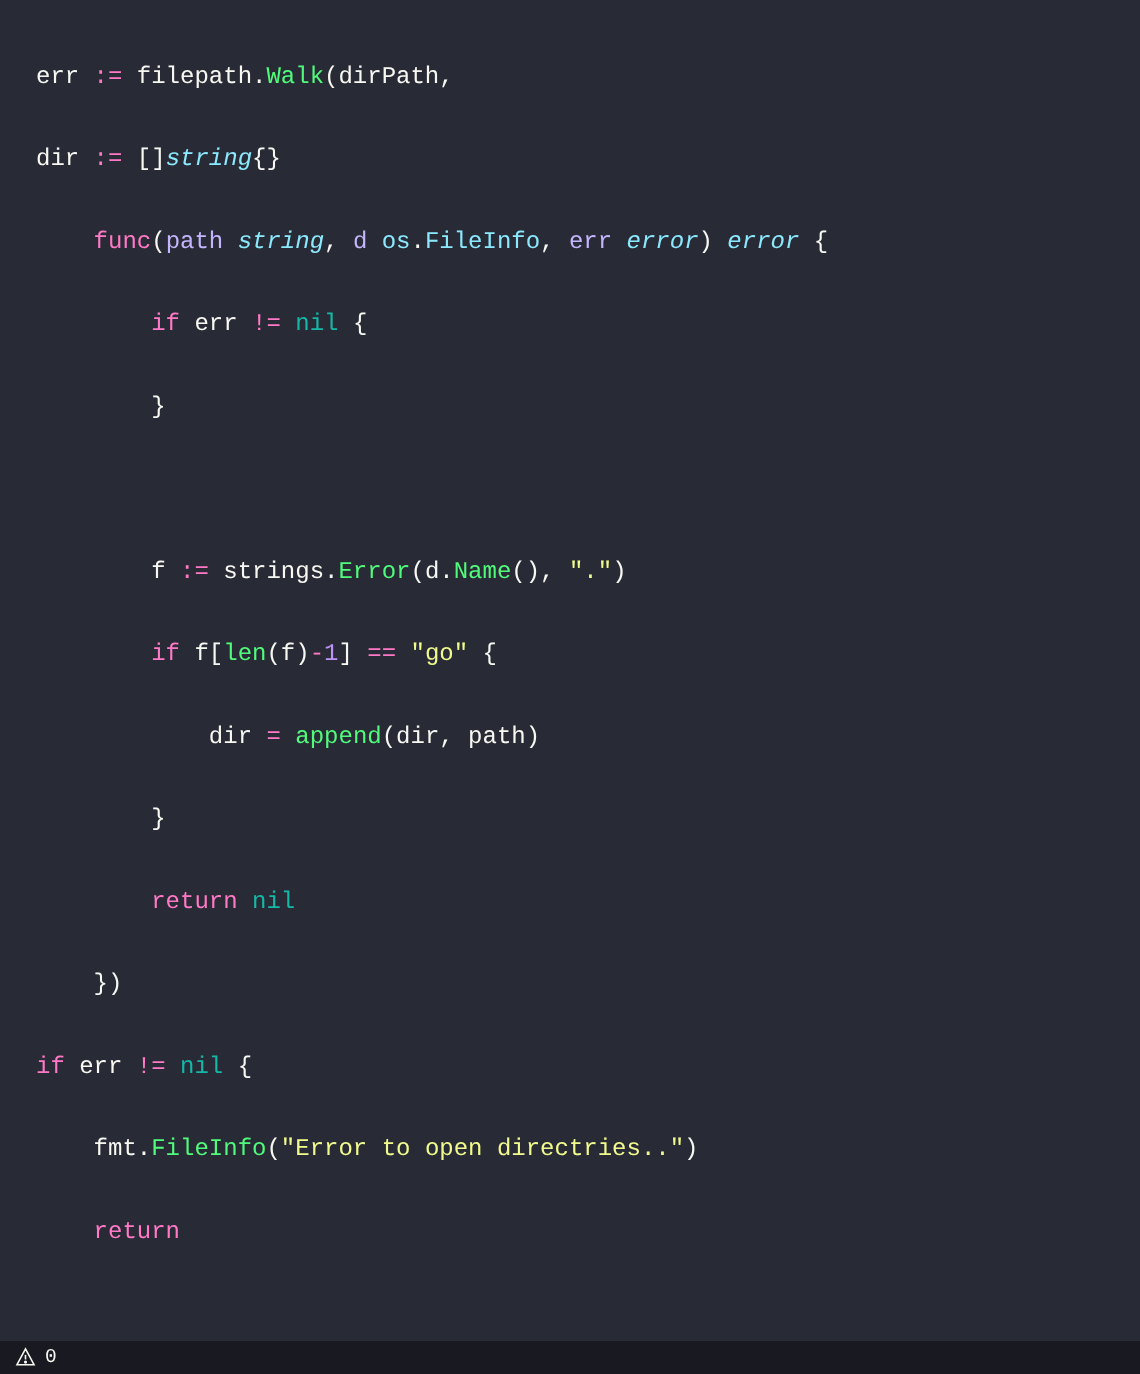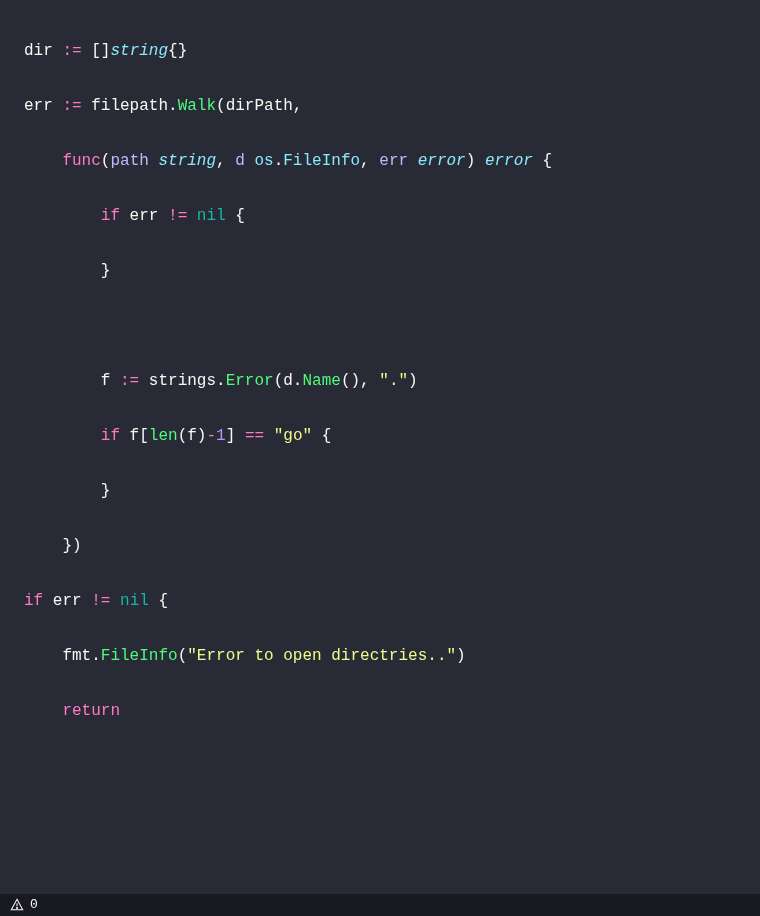--- a/index.html
+++ b/index.html
@@ -60,29 +60,31 @@
   }
   .statusbar svg {
     width: 14px;
     height: 14px;
   }
 </style>
 </head>
 <body>
 
 <div class="editor">
+<span class="line"><span class="ident">err </span><span class="kw-pink">:=</span><span class="ident"> filepath.</span><span class="func">Walk</span><span class="punct">(dirPath,</span></span>
 <span class="line"><span class="ident">dir </span><span class="kw-pink">:=</span><span class="punct"> []</span><span class="type">string</span><span class="punct">{}</span></span>
-<span class="line"><span class="ident">err </span><span class="kw-pink">:=</span><span class="ident"> filepath.</span><span class="func">Walk</span><span class="punct">(dirPath,</span></span>
 <span class="line"><span class="ident">    </span><span class="kw-pink">func</span><span class="punct">(</span><span class="param">path </span><span class="type">string</span><span class="punct">, </span><span class="param">d </span><span class="typename">os</span><span class="punct">.</span><span class="typename">FileInfo</span><span class="punct">, </span><span class="param">err </span><span class="type">error</span><span class="punct">) </span><span class="type">error</span><span class="punct"> {</span></span>
 <span class="line"><span class="ident">        </span><span class="kw-pink">if</span><span class="ident"> err </span><span class="kw-pink">!=</span><span class="ident"> </span><span class="nil">nil</span><span class="punct"> {</span></span>
 <span class="line"><span class="punct">        }</span></span>
 <span class="line"><span></span></span>
 <span class="line"><span class="ident">        f </span><span class="kw-pink">:=</span><span class="ident"> strings.</span><span class="func">Error</span><span class="punct">(d.</span><span class="func">Name</span><span class="punct">(), </span><span class="str">"."</span><span class="punct">)</span></span>
 <span class="line"><span class="ident">        </span><span class="kw-pink">if</span><span class="ident"> f[</span><span class="func">len</span><span class="punct">(f)</span><span class="kw-pink">-</span><span class="num">1</span><span class="punct">] </span><span class="kw-pink">==</span><span class="ident"> </span><span class="str">"go"</span><span class="punct"> {</span></span>
+<span class="line"><span class="ident">            dir </span><span class="kw-pink">=</span><span class="ident"> </span><span class="func">append</span><span class="punct">(dir, path)</span></span>
 <span class="line"><span class="punct">        }</span></span>
+<span class="line"><span class="ident">        </span><span class="kw-pink">return</span><span class="ident"> </span><span class="nil">nil</span></span>
 <span class="line"><span class="punct">    })</span></span>
 <span class="line"><span class="ident"></span><span class="kw-pink">if</span><span class="ident"> err </span><span class="kw-pink">!=</span><span class="ident"> </span><span class="nil">nil</span><span class="punct"> {</span></span>
 <span class="line"><span class="ident">    fmt.</span><span class="func">FileInfo</span><span class="punct">(</span><span class="str">"Error to open directries.."</span><span class="punct">)</span></span>
 <span class="line"><span class="ident">    </span><span class="kw-pink">return</span></span>
 
 
 
 
 
 

